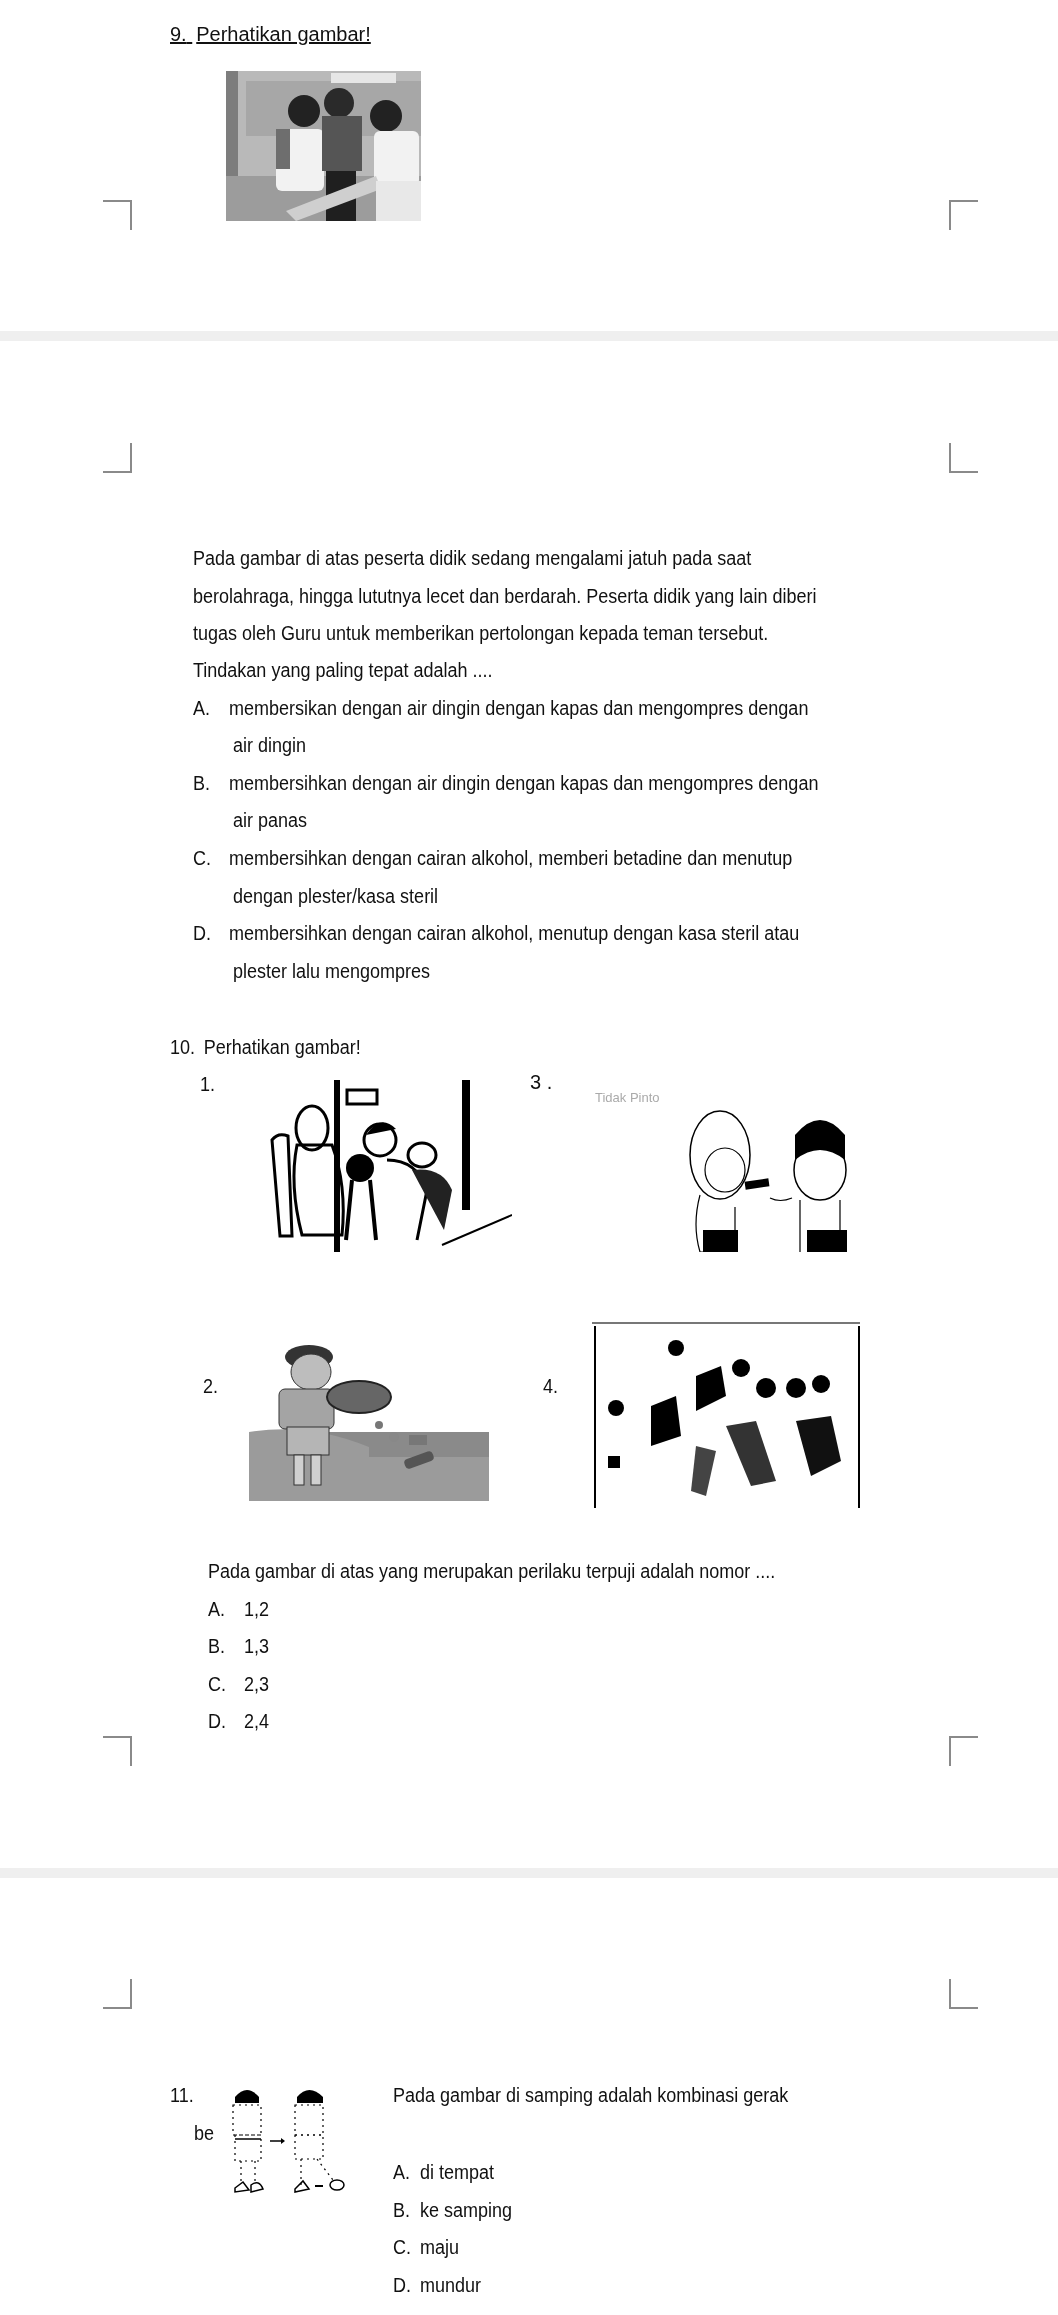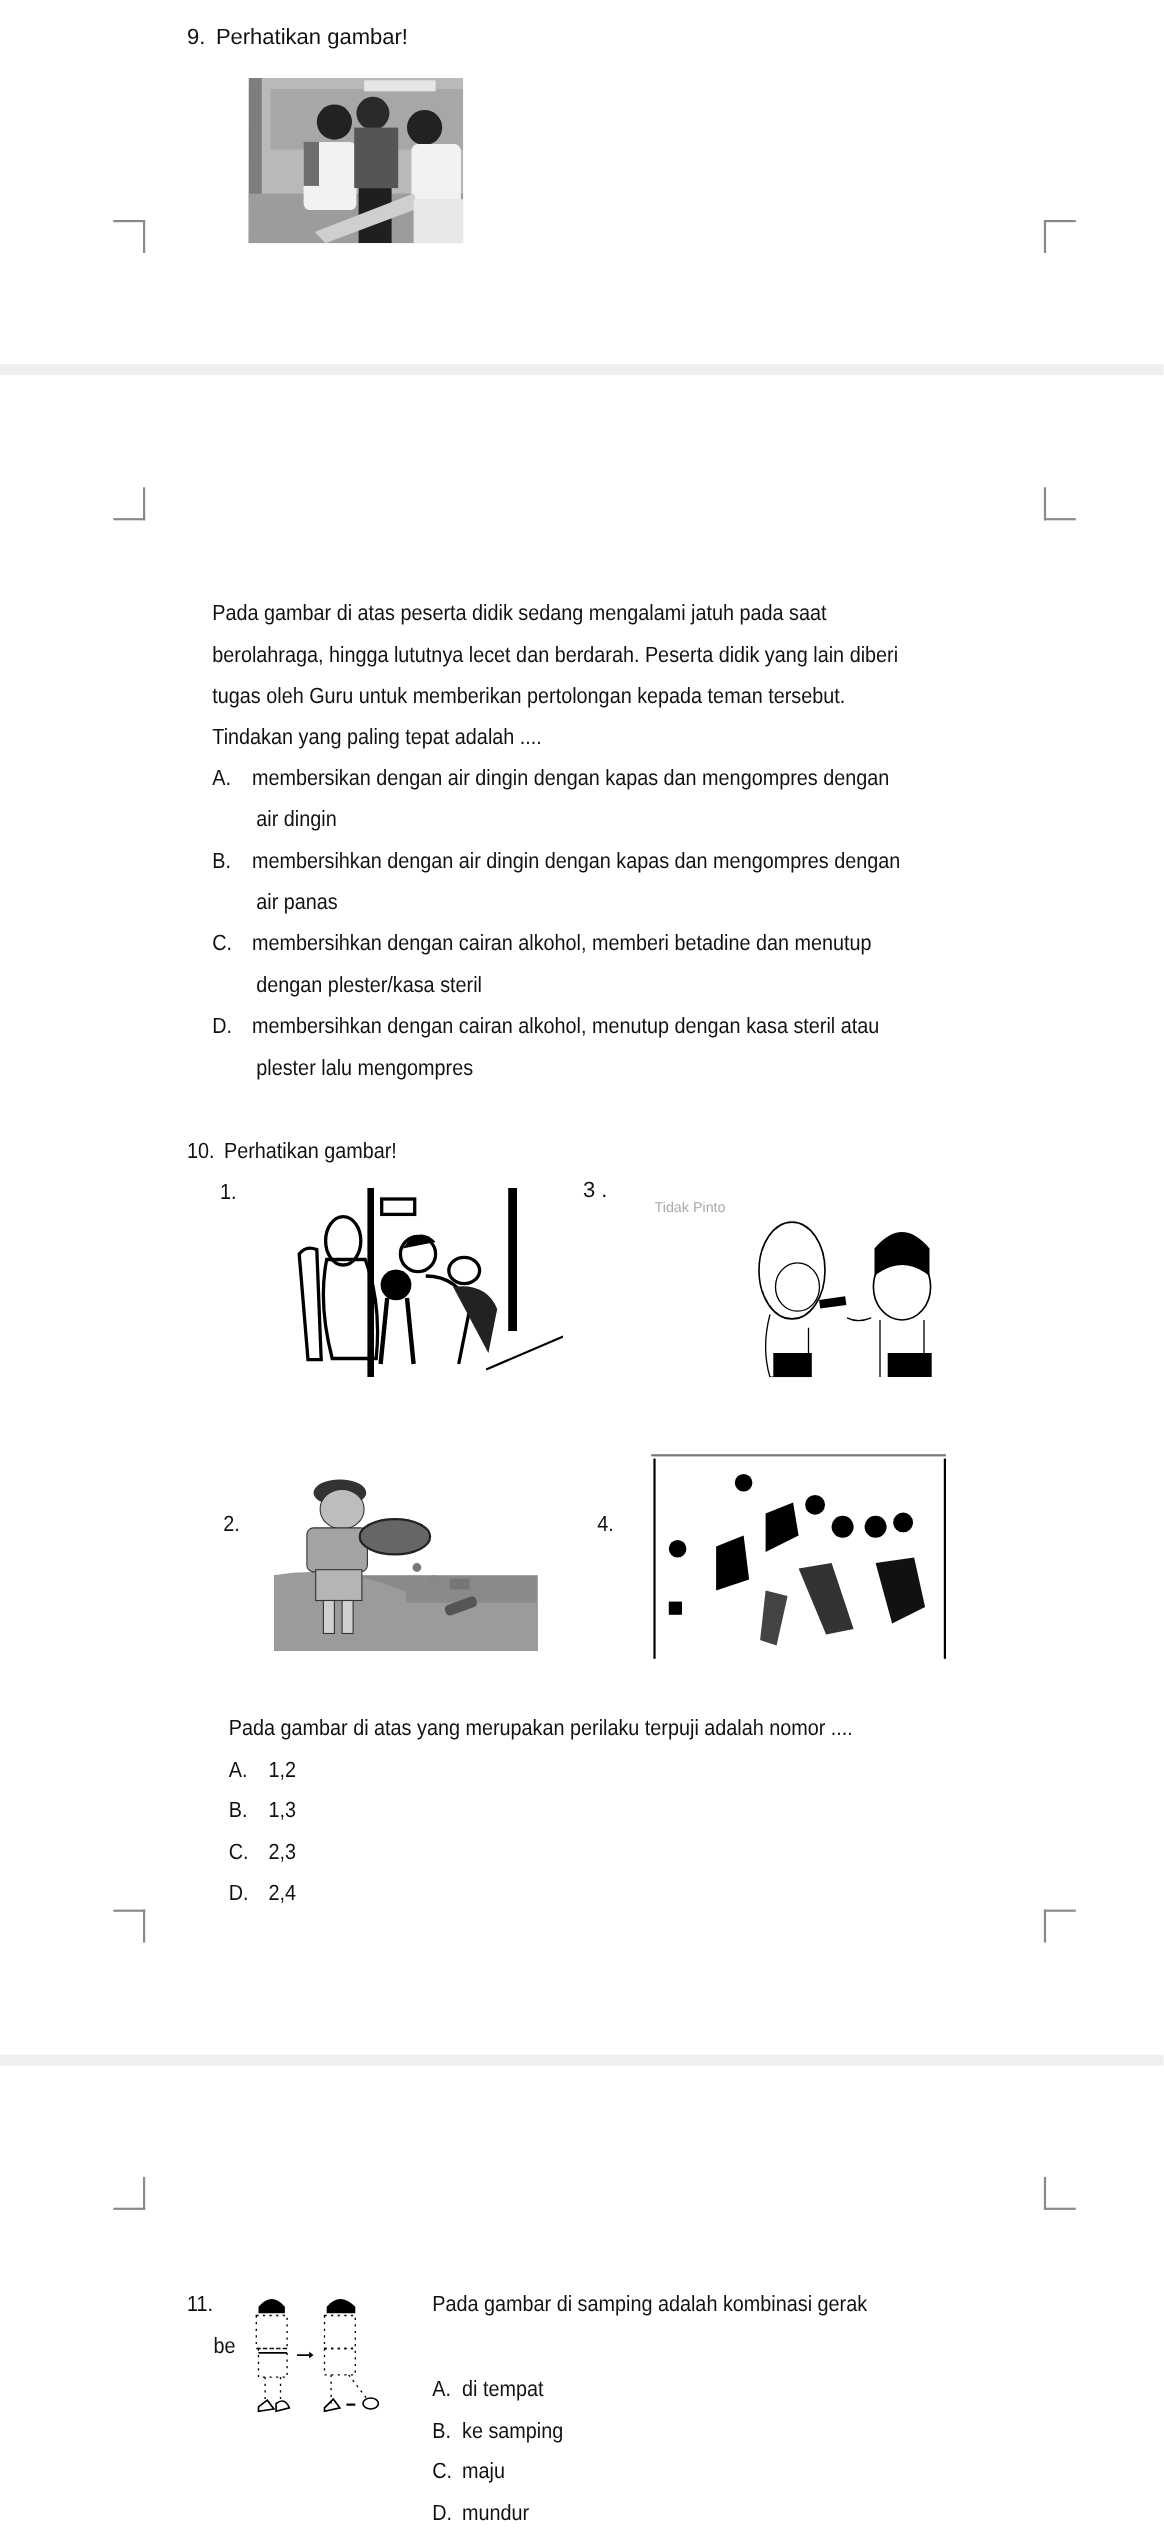--- a/index.html
+++ b/index.html
@@ -19,21 +19,21 @@
   .c-br-in { border-bottom-width: 2px; border-left-width: 2px; } 
 
   .img-box { position: absolute; overflow: hidden; }
   .photo { background: linear-gradient(180deg,#c9c9c9 0%,#b3b3b3 40%,#8f8f8f 100%); }
   .lineart { background: #fff; }
   .opt-letter { display: inline-block; width: 40px; }
 </style>
 </head>
 <body>
 
-<div class="abs txt" style="left:170px; top:22px;">
+<div class="abs txt" style="left:170px; top:22px;text-decoration:underline;">
   <span>9.</span>
   <span style="margin-left:4px;">Perhatikan gambar!</span>
 </div>
 
 <div class="img-box photo" style="left:226px; top:71px; width:195px; height:150px;">
   <svg width="195" height="150" viewBox="0 0 195 150">
     <rect x="0" y="0" width="195" height="150" fill="#b9b9b9"></rect>
     <rect x="0" y="0" width="12" height="150" fill="#7d7d7d"></rect>
     <rect x="20" y="10" width="175" height="55" fill="#a7a7a7"></rect>
     <rect x="105" y="2" width="65" height="10" fill="#e6e6e6"></rect>

